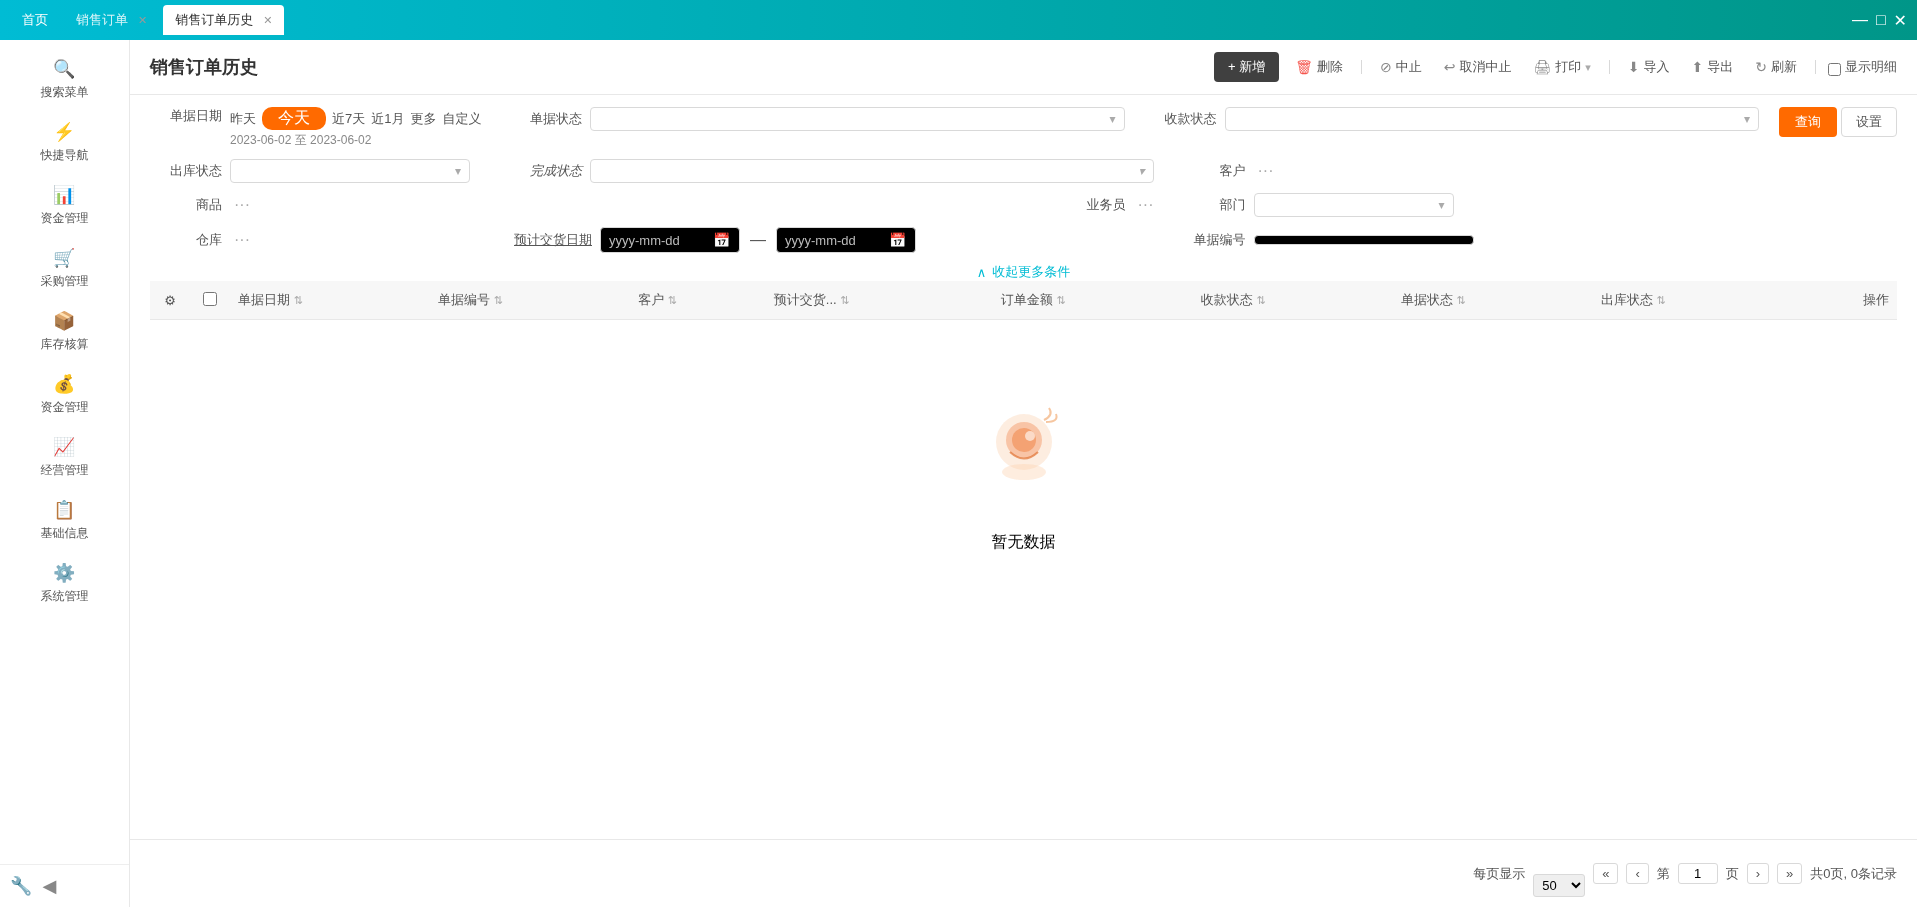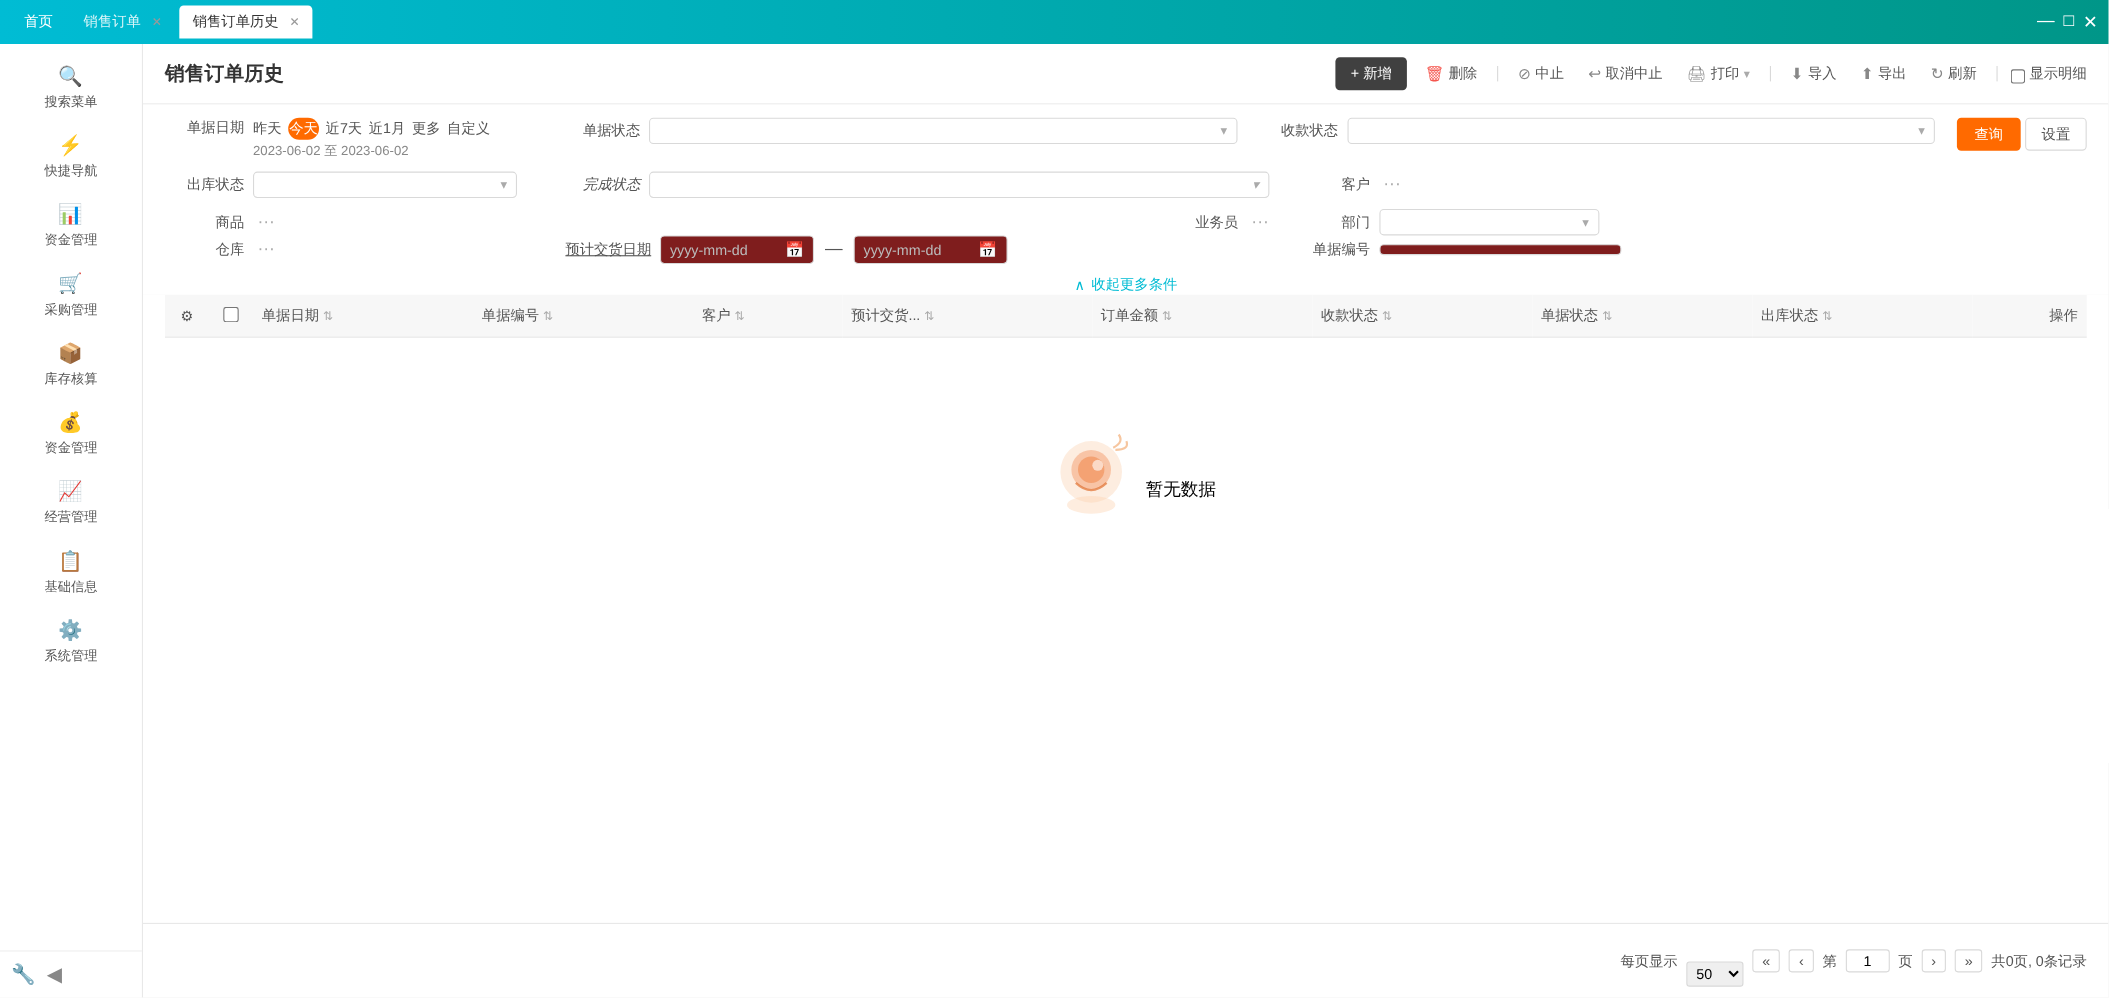--- a/index.html
+++ b/index.html
@@ -171,22 +171,22 @@
       color: #555;
       width: 80px;
       flex-shrink: 0;
       text-align: right;
       padding-right: 8px;
     }
     .date-badge {
       background: #ff6a00;
       color: #fff;
       border-radius: 10px;
-      padding: 1px 1px;
-      font-size: 13px;
+      padding: 1px 16px;
+      font-size: 16px;
     }
     .date-link {
       color: #555;
       font-size: 13px;
       cursor: pointer;
     }
     .date-range {
       font-size: 12px;
       color: #888;
       margin-top: 2px;
@@ -210,21 +210,21 @@
       font-size: 16px;
       margin-left: 4px;
     }
     .filter-input-wrapper {
       display: flex;
       align-items: center;
       border: 1px solid #d9d9d9;
       border-radius: 4px;
       padding: 4px 8px;
       width: 180px;
-      background: #7f1d1d;
+      background: #000000;
       cursor: pointer;
     }
     .filter-input-text { font-size: 13px; color: #bbb; flex: 1; }
     .calendar-icon { color: #aaa; font-size: 14px; }
     .dash-text { color: #555; margin: 0 6px; }
     .collapse-row {
       display: flex;
       justify-content: center;
       align-items: center;
       gap: 6px;
@@ -250,24 +250,25 @@
       white-space: nowrap;
       border-bottom: 1px solid #e8e8e8;
     }
     thead th .sort-icon { color: #aaa; font-size: 11px; }
     .th-settings { width: 40px; text-align: center; }
     .th-checkbox { width: 40px; text-align: center; }
 
     
     .empty-state {
       display: flex;
-      flex-direction: row;
+      flex-direction: column;
       align-items: center;
       justify-content: center;
       padding: 80px 0;
+      gap: 16px;
     }
     .empty-icon {
       width: 100px;
       height: 100px;
       margin-bottom: 16px;
     }
 
     
     .pagination-bar {
       background: #fff;
@@ -495,21 +496,21 @@
             <span class="filter-select-text"></span>
             <span class="filter-select-arrow">▾</span>
           </div>
         </div>
         <div style="display:flex; align-items:center; flex:1; margin-right:80px;">
           <span class="filter-label">客户</span>
           <span class="filter-dots">···</span>
         </div>
       </div>
 
-      <div style="display:flex; align-items:center; gap:20px;">
+      <div style="display:flex; align-items:center; margin-bottom:10px; gap:20px;">
         <div style="display:flex; align-items:center; min-width:340px;">
           <span class="filter-label">商品</span>
           <span class="filter-dots">···</span>
         </div>
         <div style="display:flex; align-items:center; flex:1;justify-content:flex-end;">
           <span class="filter-label">业务员</span>
           <span class="filter-dots">···</span>
         </div>
         <div style="display:flex; align-items:center; flex:1; margin-right:80px;">
           <span class="filter-label">部门</span>

